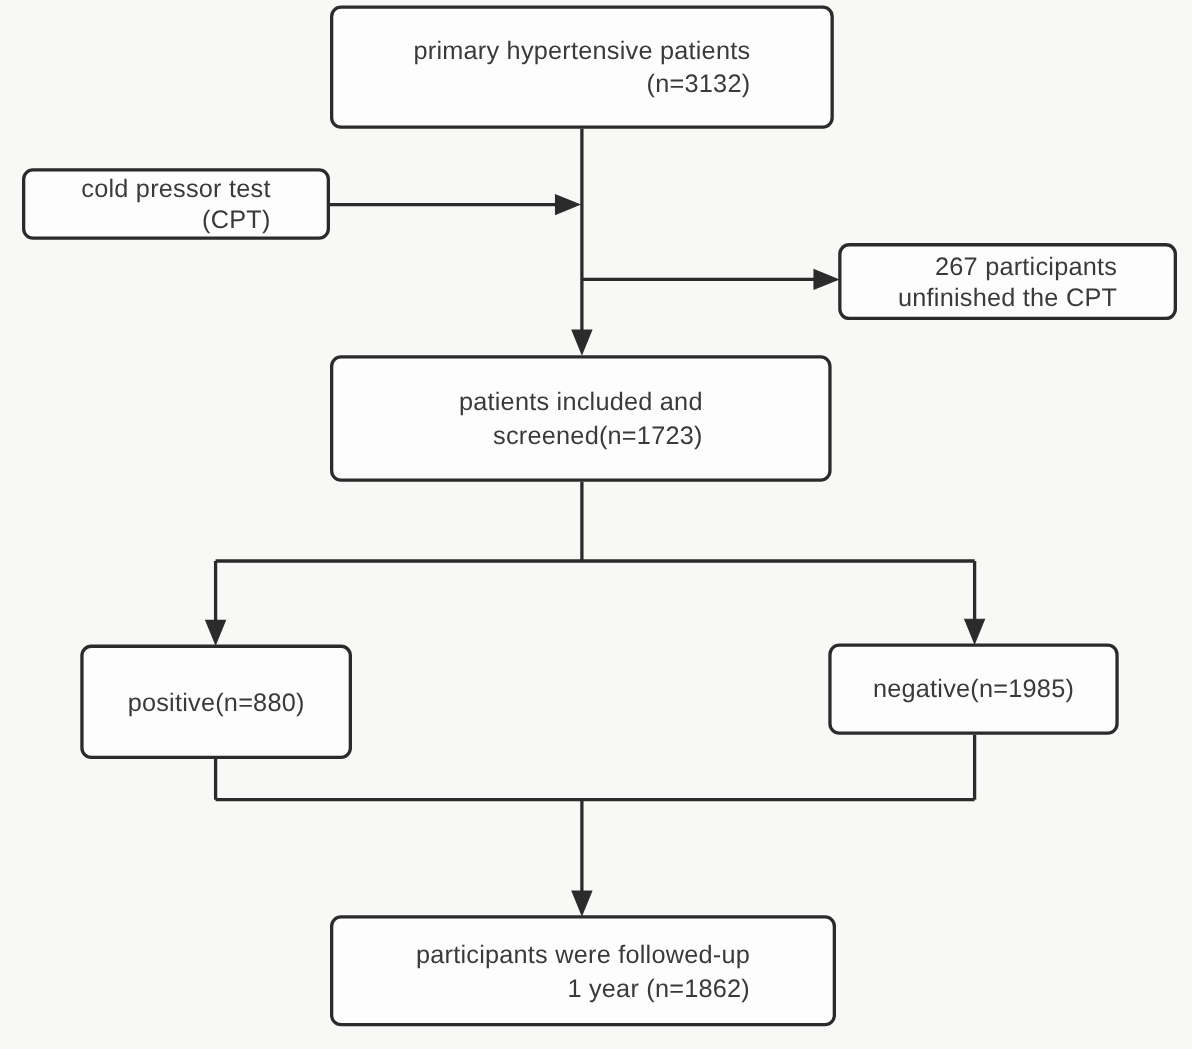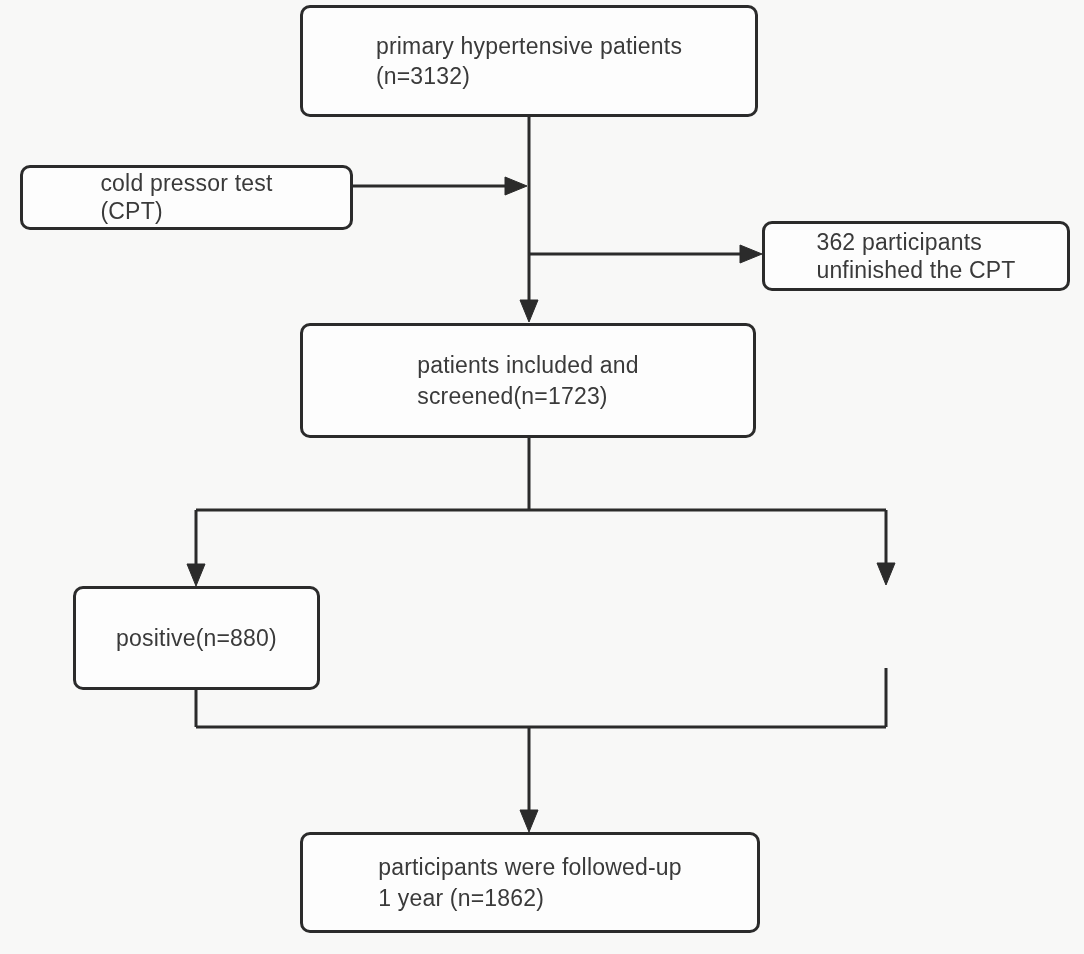--- a/index.html
+++ b/index.html
@@ -35,29 +35,29 @@
   }
   .node{
     position:absolute;
     box-sizing:border-box;
     background:var(--box-fill);
     border:3px solid var(--line);
     border-radius:10px;
     color:var(--text);
     font-size:23px;
     line-height:1.32;
-    text-align:left;
+    text-align:right;
     display:flex;
     align-items:center;
     justify-content:center;
     white-space:pre-line;
     letter-spacing:0.2px;
   }
   #node-primary   {left:300px; top:5px;   width:458px; height:112px;}
-  #node-cpt       {left:20px;  top:165px; width:333px; height:65px;  line-height:1.18;}
+  #node-cpt       {left:20px;  top:153px; width:280px; height:65px;  line-height:1.18;}
   #node-unfinished{left:762px; top:221px; width:308px; height:70px;  line-height:1.22;}
   #node-screened  {left:300px; top:323px; width:456px; height:115px;}
   #node-positive  {left:73px;  top:586px; width:247px; height:104px;}
   #node-negative  {left:753px; top:585px; width:264px; height:83px;}
   #node-followup  {left:300px; top:832px; width:460px; height:101px;}
 </style>
 </head>
 <body>
 
 <div class="canvas">
@@ -96,25 +96,26 @@
       <polygon points="529,832 520,810 538,810"></polygon>
     </g>
   </svg>
 
   <div class="node" id="node-primary">primary hypertensive patients
 (n=3132)</div>
 
   <div class="node" id="node-cpt">cold pressor test
 (CPT)</div>
 
-  <div class="node" id="node-unfinished">362 participants
+  <div class="node" id="node-unfinished">267 participants
 unfinished the CPT</div>
 
   <div class="node" id="node-screened">patients included and
 screened(n=1723)</div>
 
   <div class="node" id="node-positive">positive(n=880)</div>
 
+  <div class="node" id="node-negative">negative(n=1985)</div>
 
   <div class="node" id="node-followup">participants were followed-up
 1 year (n=1862)</div>
 
 </div>
 
 </body></html>

